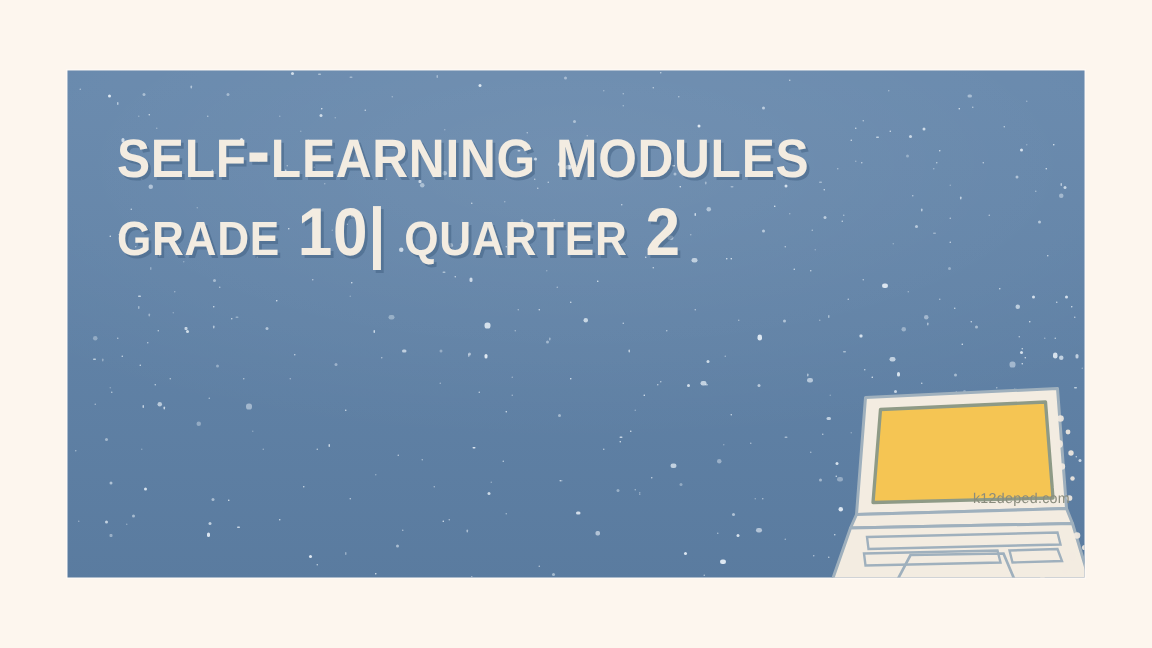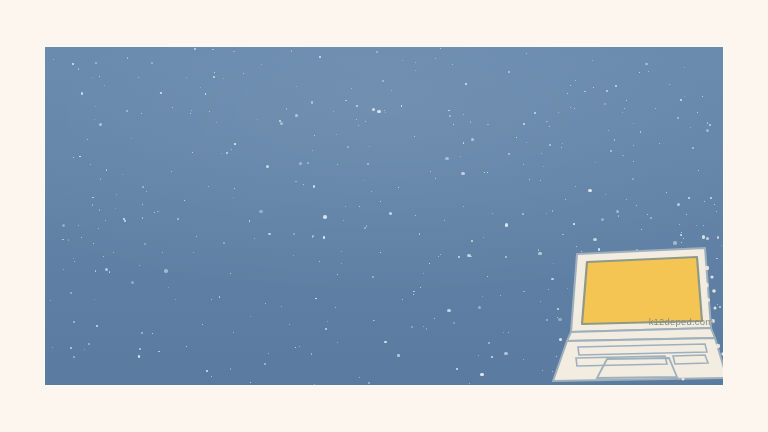--- a/index.html
+++ b/index.html
@@ -94,21 +94,21 @@
     color: #eec55f;
     letter-spacing: 0.4px;
     white-space: nowrap;
     text-shadow: 1px 1px 0 rgba(70,100,130,0.30);
   }
 
   
   #laptop {
     position: absolute;
     left: 500px;
-    top: 181px;
+    top: 192px;
     width: 190px;
     height: 160px;
   }
   #laptop svg {
     display: block;
     width: 190px;
     height: 160px;
     overflow: visible;
   }
   #laptop-screen-label {
@@ -550,20 +550,24 @@
         <div class="spk" style="width: 1.2px; height: 1.2px; left: 300.4px; top: 53.1px; opacity: 0.63;"></div>
         <div class="spk" style="width: 1.2px; height: 1.2px; left: 334.5px; top: 204.7px; opacity: 0.94;"></div>
         <div class="spk" style="width: 2.2px; height: 2.2px; left: 564.8px; top: 103.3px; opacity: 0.61;"></div>
         <div class="spk" style="width: 1.2px; height: 1.2px; left: 47.1px; top: 157.4px; opacity: 0.46;"></div>
         <div class="spk" style="width: 1.2px; height: 1.2px; left: 529.6px; top: 139.2px; opacity: 0.65;"></div>
         <div class="spk" style="width: 1.2px; height: 1.2px; left: 439.3px; top: 125.2px; opacity: 0.91;"></div>
         <div class="spk" style="width: 1.2px; height: 1.2px; left: 441.9px; top: 228.7px; opacity: 0.82;"></div>
         <div class="spk" style="width: 1.2px; height: 1.2px; left: 248px; top: 208.2px; opacity: 0.49;"></div>
       </div>
 
+    <div id="title-block">
+      <div class="headline" id="headline-1">Self-Learning Modules</div>
+      <div class="headline" id="headline-2">Grade 10| Quarter 2</div>
+    </div>
 
     <div id="footer-url">visit.k12deped.com</div>
 
     <div id="laptop">
       <svg viewBox="0 0 190 160" xmlns="http://www.w3.org/2000/svg">
 
         <path d="M32 26 L160 20 L166 100 L26 104 Z" fill="#f3ece1" stroke="#9fb0bd" stroke-width="2" stroke-linejoin="round"></path>
 
         <path d="M42 34 L152 29 L157 93 L37 96 Z" fill="#f5c553" stroke="#8e9a86" stroke-width="2.2" stroke-linejoin="round"></path>
 

